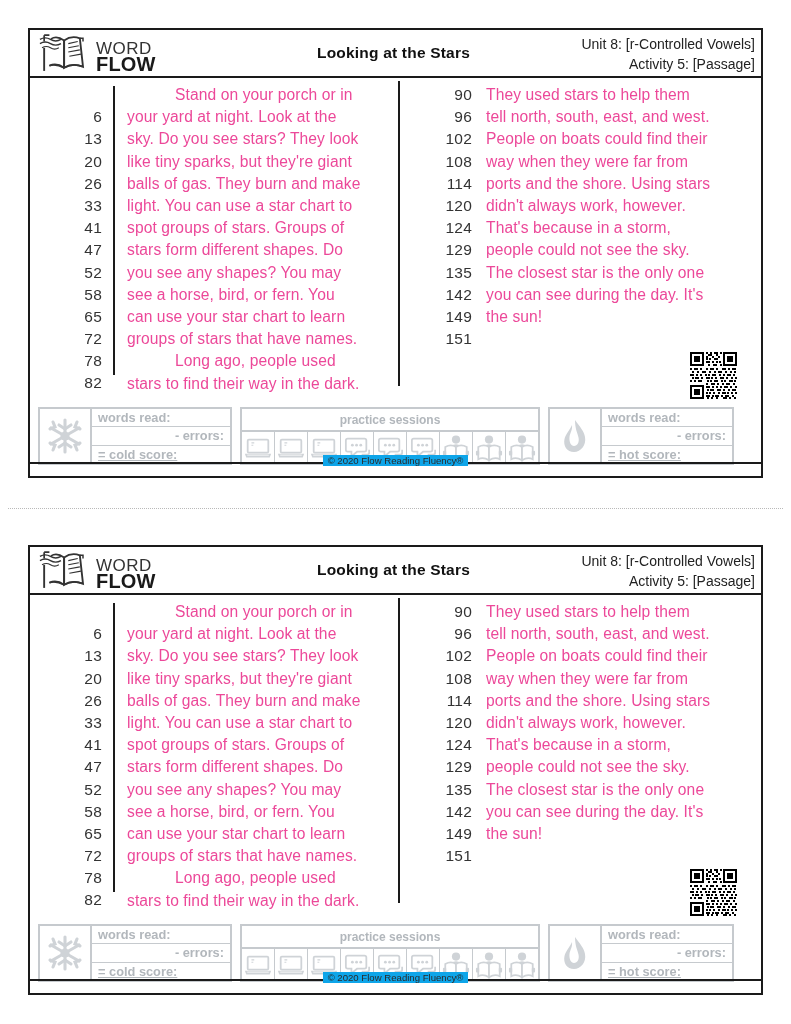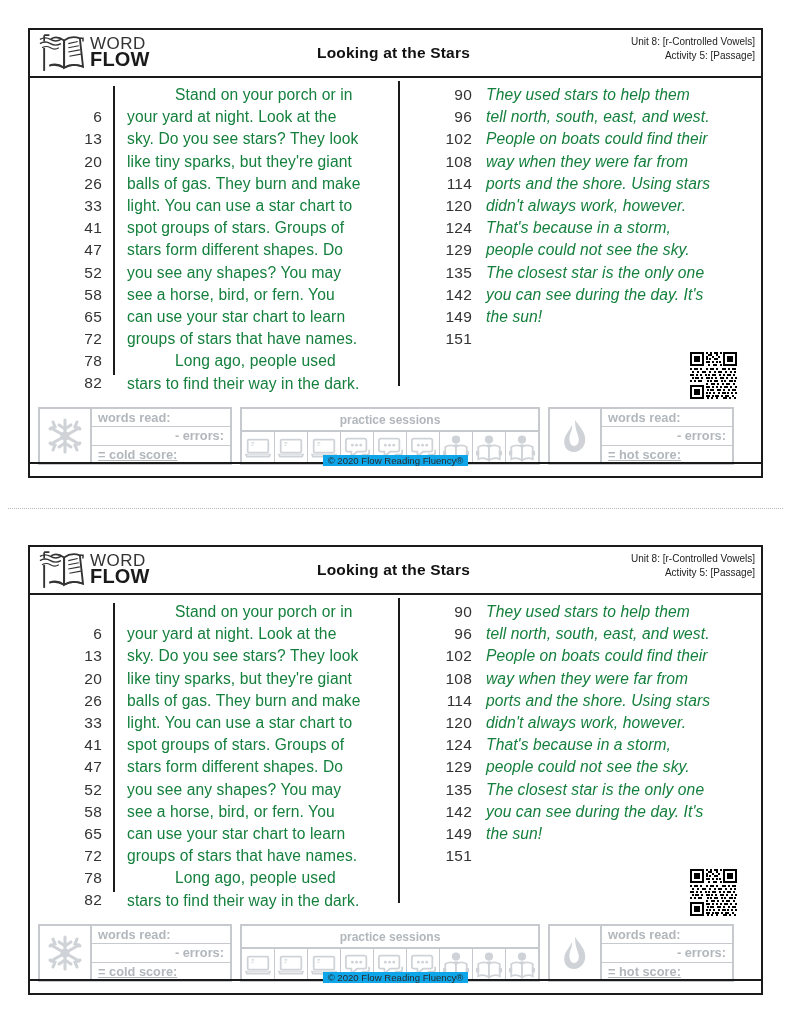--- a/index.html
+++ b/index.html
@@ -25,21 +25,21 @@
   .card.second { top: 545px; }
 
   
   .card-header {
     position: relative;
     height: 48px;
     border-bottom: 2px solid #1a1a1a;
   }
   .logo-wrap {
     position: absolute; left: 6px; top: 1px;
-    display: flex; align-items: center; gap: 2px;
+    display: flex; align-items: flex-end; gap: 8px;
   }
   .logo-mark { width: 52px; height: 42px; display: block; }
   .logo-text {
     display: flex; flex-direction: column;
     line-height: 0.92; padding-top: 1px;
   }
   .logo-word {
     font-size: 17px; letter-spacing: .5px;
     color: #333; font-weight: 400;
   }
@@ -47,21 +47,21 @@
     font-size: 20px; letter-spacing: .2px;
     color: #1a1a1a; font-weight: 700; margin-top: -2px;
   }
   .doc-title {
     position: absolute; left: 0; right: 4px; top: 14px;
     text-align: center; font-size: 15.5px; font-weight: 700;
     color: #111; letter-spacing: .2px;
   }
   .meta {
     position: absolute; right: 6px; top: 5px;
-    text-align: right; font-size: 10px; color: #222;
+    text-align: right; font-size: 14px; color: #222;
     line-height: 1.42;
     margin-left: 8px;
   }
 
   
   .passage {
     position: relative;
     height: 325px;
     display: flex;
   }
@@ -89,26 +89,26 @@
   }
   .col-left .numbers { order: 0; }
   .col-left .divider {
     width: 2px; background: #1a1a1a;
     margin: 2px 0 28px 11px;
   }
   .lines {
     flex: 1;
     font-size: 15.6px;
     line-height: 22.2px;
-    color: #15803d;
+    color: #ec4899;
     padding-left: 12px;
     letter-spacing: .1px;
   }
   .col-right .numbers { width: 36px; padding-top: 0; }
-  .col-right .lines { padding-left: 14px; font-style: italic; }
+  .col-right .lines { padding-left: 14px; }
   .col-right-inner { display: flex; padding-left: 2px; }
   .line { white-space: pre; }
   .line.indent { text-indent: 48px; }
   .numline { display: block; height: 22.2px; }
 
   .qr {
     position: absolute;
     right: 22px; bottom: 2px;
     width: 51px; height: 51px;
     display: block;

